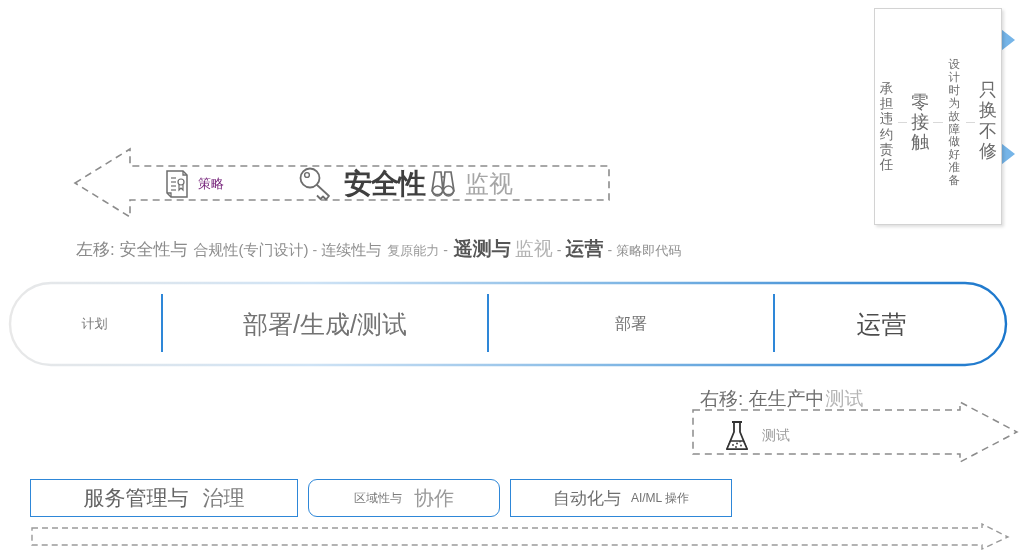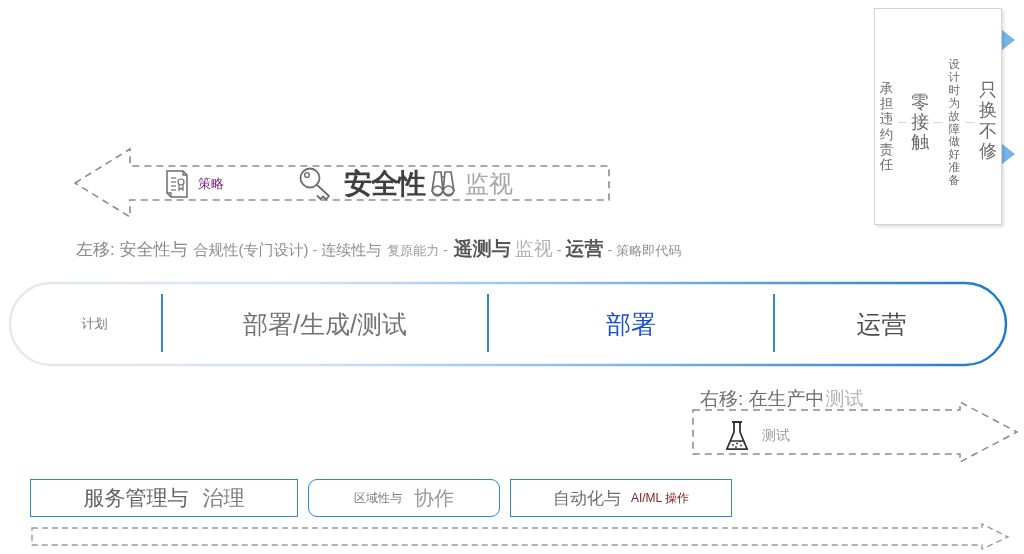--- a/index.html
+++ b/index.html
@@ -83,21 +83,21 @@
     z-index:3;
   }
   .stage-cell{
     position:absolute;top:0;height:86px;
     display:flex;align-items:center;justify-content:center;
     color:#595959;
   }
   .vdiv{position:absolute;top:13px;width:2px;height:58px;background:#2e87d8;}
   .st-plan{font-size:13px;color:#777;}
   .st-build{font-size:25px;color:#737373;}
-  .st-deploy{font-size:25px;color:#1d4ed8;}
+  .st-deploy{font-size:16px;color:#737373;}
   .st-ops{font-size:25px;color:#4d4d4d;}
 
   
   #shift-right-arrow{position:absolute;left:690px;top:400px;width:330px;height:64px;z-index:3;}
   #shift-right-caption{
     position:absolute;left:700px;top:386px;height:24px;white-space:nowrap;z-index:5;
     display:flex;align-items:baseline;
   }
   .r-a{font-size:19px;color:#6e6e6e;}
   .r-b{font-size:19px;color:#b5b5b5;margin-left:1px;}
@@ -112,21 +112,21 @@
     position:absolute;top:0;height:38px;
     border:1.4px solid #2e87d8;background:#ffffff;
     display:flex;align-items:center;justify-content:center;
     box-sizing:border-box;white-space:nowrap;
   }
   .bb-a{font-size:21px;color:#636363;}
   .bb-b{font-size:21px;color:#7d7d7d;margin-left:14px;}
   .bb-c{font-size:12px;color:#7b7b7b;}
   .bb-d{font-size:20px;color:#9a9a9a;margin-left:12px;}
   .bb-e{font-size:17px;color:#6f6f6f;}
-  .bb-f{font-size:12px;color:#7f1d1d;margin-left:10px;}
+  .bb-f{font-size:12px;color:#737373;margin-left:10px;}
   .bb-g{font-size:22px;color:#4f4f4f;}
 
   
   #bottom-arrow{position:absolute;left:30px;top:523px;width:980px;height:28px;z-index:3;}
 </style>
 </head>
 <body>
 
 <div class="stage">
 

